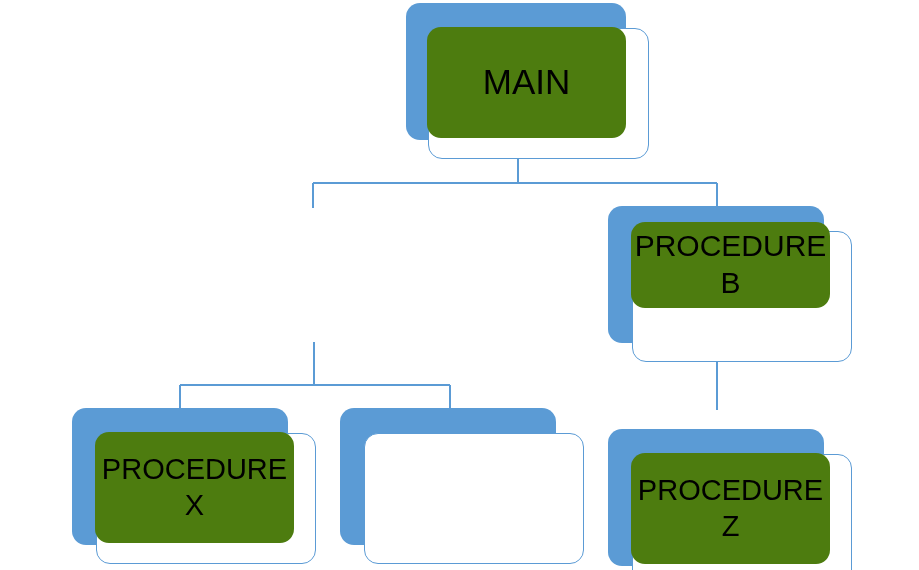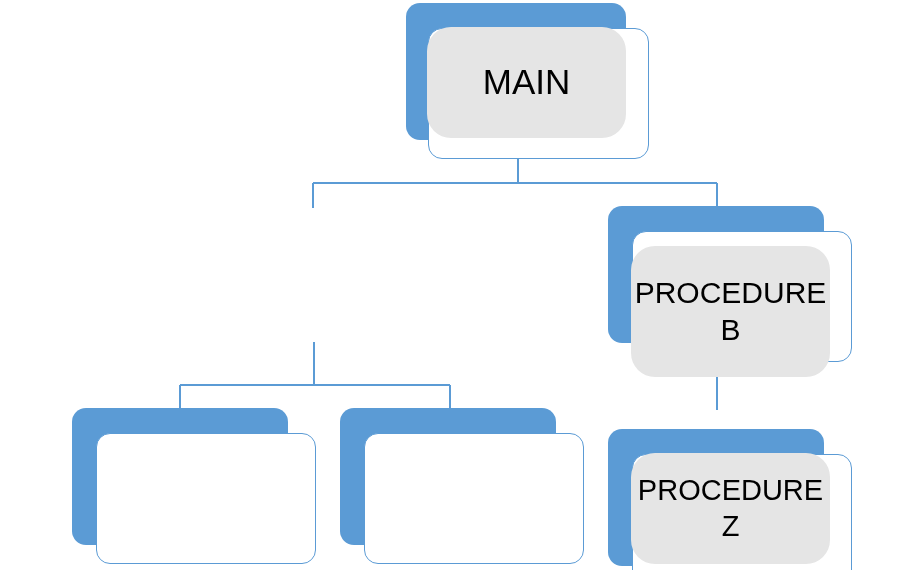--- a/index.html
+++ b/index.html
@@ -45,26 +45,25 @@
     top: 0;
     background: #5B9BD5;
   }
   
   .layer-outline {
     background: #ffffff;
     border: 1px solid #5B9BD5;
   }
   
   .layer-fill {
-    background: #e5e5e5;
+    background: #4d7c0f;
     display: flex;
     align-items: center;
     justify-content: center;
     text-align: center;
-    border-radius: 24px;
   }
   .node-label {
     color: #000000;
     line-height: 1.22;
     letter-spacing: 0px;
     white-space: pre-line;
     width: 108%;
   }
 </style>
 </head>
@@ -91,28 +90,31 @@
     <div class="layer-outline" style="left: 22px; top: 25px; width: 221px; height: 131px;"></div>
     <div class="layer-fill" style="left: 21px; top: 24px; width: 199px; height: 111px;">
       <span class="node-label" style="font-size: 35px;">MAIN</span>
     </div>
   </div>
 
 
   <div class="node" style="left: 608px; top: 206px; width: 216px; height: 137px;">
     <div class="layer-shadow" style="width: 216px; height: 137px;"></div>
     <div class="layer-outline" style="left: 24px; top: 25px; width: 220px; height: 131px;"></div>
-    <div class="layer-fill" style="left: 23px; top: 40px; width: 199px; height: 131px;">
+    <div class="layer-fill" style="left: 23px; top: 16px; width: 199px; height: 86px;">
       <span class="node-label" style="font-size: 30px;">PROCEDURE B</span>
     </div>
   </div>
 
   <div class="node" style="left: 72px; top: 408px; width: 216px; height: 137px;">
     <div class="layer-shadow" style="width: 216px; height: 137px;"></div>
     <div class="layer-outline" style="left: 24px; top: 25px; width: 220px; height: 131px;"></div>
+    <div class="layer-fill" style="left: 23px; top: 24px; width: 199px; height: 111px;">
+      <span class="node-label" style="font-size: 29px;">PROCEDURE X</span>
+    </div>
   </div>
 
   <div class="node" style="left: 340px; top: 408px; width: 216px; height: 137px;">
     <div class="layer-shadow" style="width: 216px; height: 137px;"></div>
     <div class="layer-outline" style="left: 24px; top: 25px; width: 220px; height: 131px;"></div>
   </div>
 
   <div class="node" style="left: 608px; top: 429px; width: 216px; height: 137px;">
     <div class="layer-shadow" style="width: 216px; height: 137px;"></div>
     <div class="layer-outline" style="left: 24px; top: 25px; width: 220px; height: 131px;"></div>

